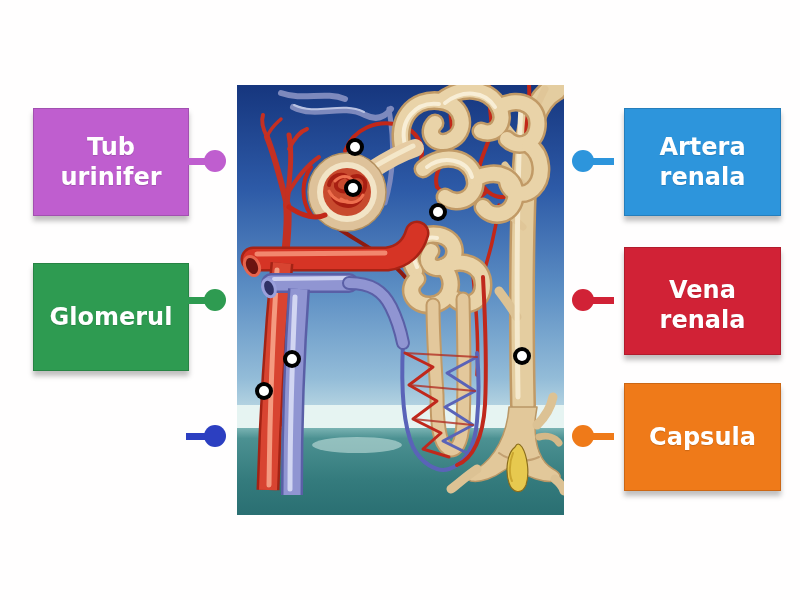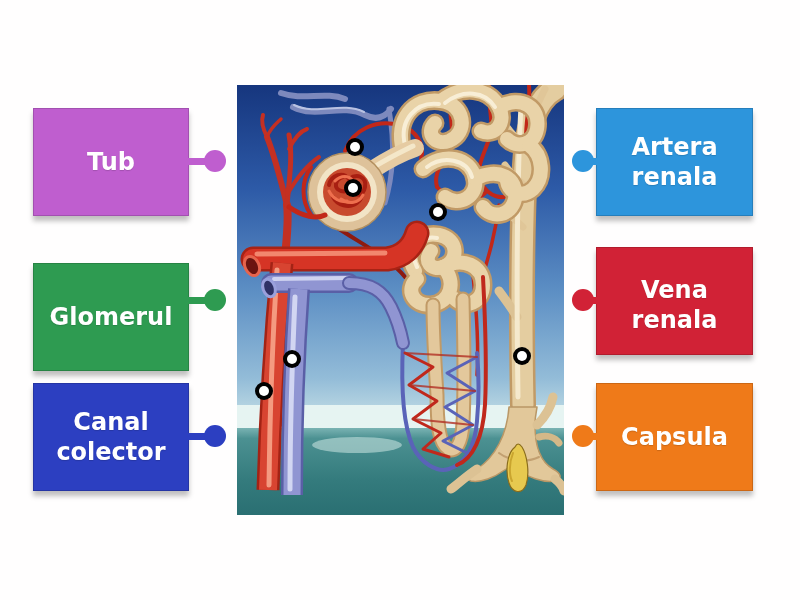--- a/index.html
+++ b/index.html
@@ -5,62 +5,57 @@
   html,body{margin:0;padding:0}
   body{width:800px;height:600px;position:relative;background:#fffefe;overflow:hidden;
        font-family:"DejaVu Sans","Liberation Sans",sans-serif}
   .lrow{position:absolute;height:106px}
   .lrow.left{left:33px;width:232px}
   .lrow.right{left:572px;width:232px}
   .box{position:absolute;top:0;width:154px;height:106px;border-radius:0;
        display:flex;align-items:center;justify-content:center;
        border:1px solid rgba(0,0,0,.15);box-shadow:0 5px 5px rgba(0,0,0,.25);cursor:pointer}
   .left .box{left:0}
-  .right .box{left:24px;width:155px}
+  .right .box{left:52px;width:155px}
   .bar{position:absolute;top:50px;height:7px;width:23px}
   .left .bar{left:153px}
   .right .bar{left:19px}
   .dotc{position:absolute;top:42px;width:22px;height:22px;border-radius:50%;cursor:pointer}
   .left .dotc{left:171px}
   .right .dotc{left:0}
   .txt{font-weight:700;font-size:24px;line-height:1.26;color:#fff;text-align:center;
        text-shadow:0 1px 1px rgba(0,0,0,.15)}
   .txt span{display:block}
   .stage{position:absolute;left:237px;top:85px;width:327px;height:430px}
   .stage svg{display:block}
 </style>
 </head>
 <body>
 
 <div class="lrow left" style="top:108px">
   <div class="box paint" style="background: rgb(191, 94, 207);">
     <div class="txt" style="color: rgb(255, 255, 255);">
       <span>Tub</span>
+      <span>urinifer</span>
     </div>
   </div>
   <div class="bar paint" style="background: rgb(191, 94, 207);"></div>
   <div class="dotc paint" style="background: rgb(191, 94, 207);"></div>
 </div>
 <div class="lrow left" style="top:247px">
   <div class="box paint" style="background: rgb(46, 155, 81); margin-top: 16px;">
     <div class="txt" style="color: rgb(255, 255, 255);">
       <span>Glomerul</span>
       <span></span>
     </div>
   </div>
   <div class="bar paint" style="background: rgb(46, 155, 81);"></div>
   <div class="dotc paint" style="background: rgb(46, 155, 81);"></div>
 </div>
 <div class="lrow left" style="top:383px">
-  <div class="box paint" style="background: rgb(44, 63, 193);">
-    <div class="txt" style="color: rgb(255, 255, 255);">
-      <span>Canal</span>
-      <span>colector</span>
-    </div>
-  </div>
   <div class="bar paint" style="background: rgb(44, 63, 193);"></div>
   <div class="dotc paint" style="background: rgb(44, 63, 193);"></div>
 </div>
 
 <div class="lrow right" style="top:108px">
   <div class="box paint" style="background: rgb(45, 149, 220);">
     <div class="txt" style="color: rgb(255, 255, 255);">
       <span>Artera</span>
       <span>renala</span>
     </div>

